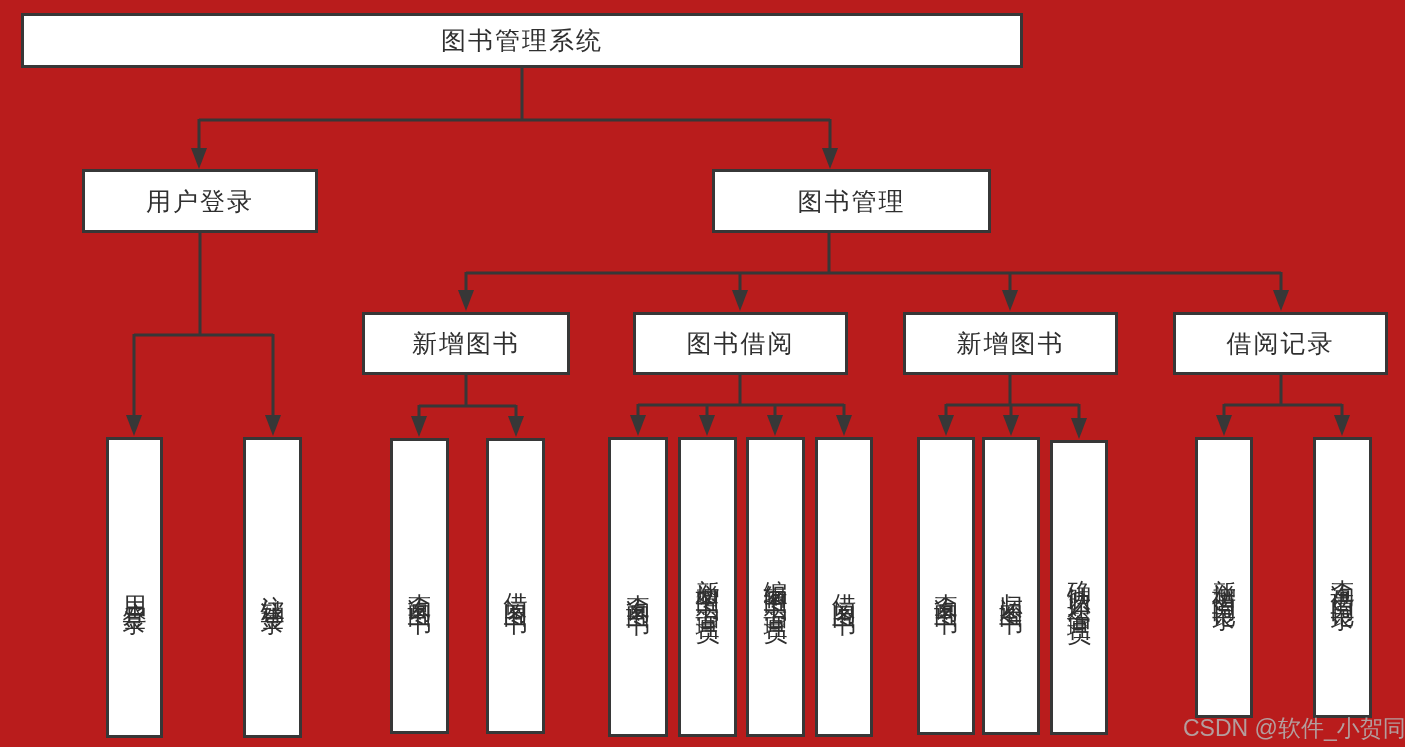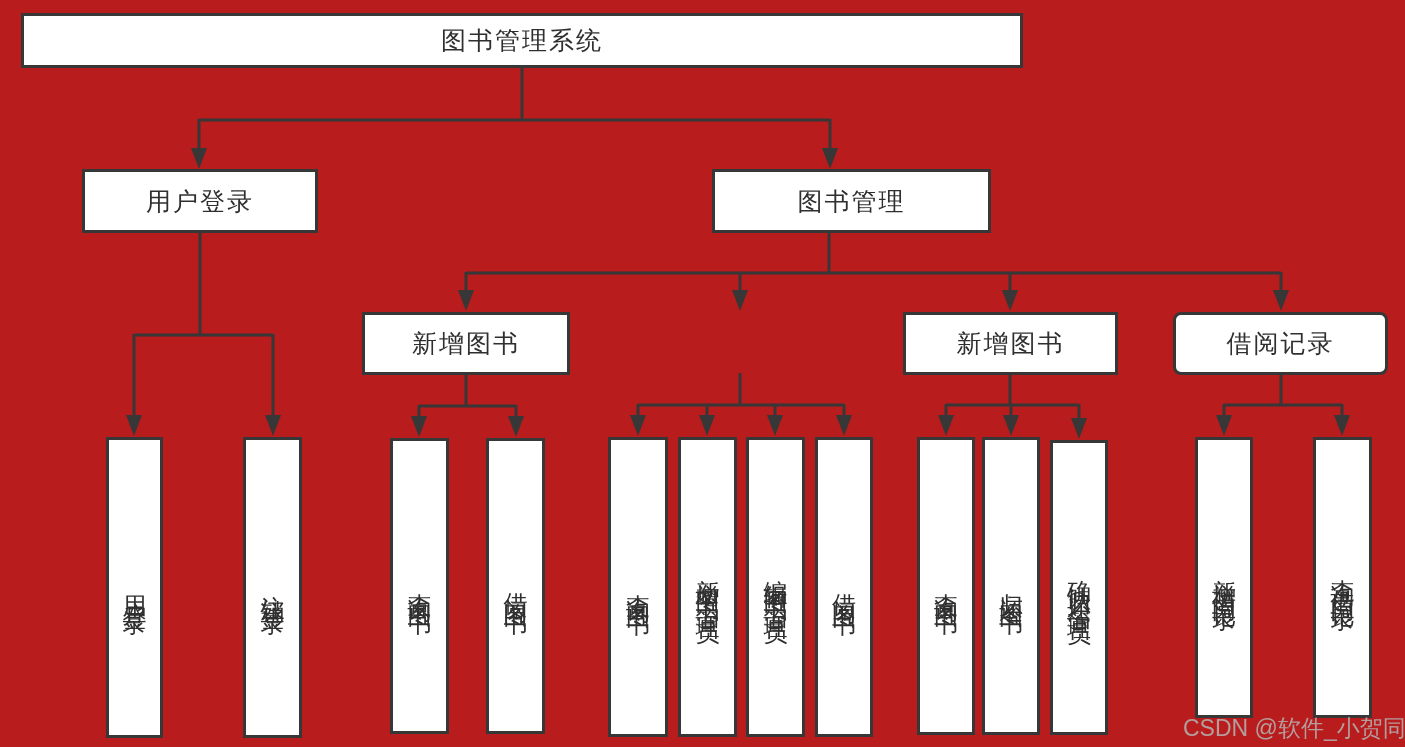--- a/index.html
+++ b/index.html
@@ -94,24 +94,27 @@
   <div class="node" style="left:82px;top:169px;width:236px;height:64px;">
     <span class="lbl">用户登录</span>
   </div>
   <div class="node" style="left:712px;top:169px;width:279px;height:64px;">
     <span class="lbl">图书管理</span>
   </div>
 
   <div class="node" style="left:362px;top:312px;width:208px;height:63px;">
     <span class="lbl">新增图书</span>
   </div>
+  <div class="node" style="left:633px;top:312px;width:215px;height:63px;">
+    <span class="lbl">图书借阅</span>
+  </div>
   <div class="node" style="left:903px;top:312px;width:215px;height:63px;">
     <span class="lbl">新增图书</span>
   </div>
-  <div class="node" style="left:1173px;top:312px;width:215px;height:63px;border-radius:8px;">
+  <div class="node" style="left:1173px;top:312px;width:215px;height:63px;">
     <span class="lbl">借阅记录</span>
   </div>
 
   <div class="node leaf" style="left:106px;top:437px;width:57px;height:301px;">
     <span class="lbl">用户登录</span>
   </div>
   <div class="node leaf" style="left:243px;top:437px;width:59px;height:301px;">
     <span class="lbl">注销登录</span>
   </div>
 

